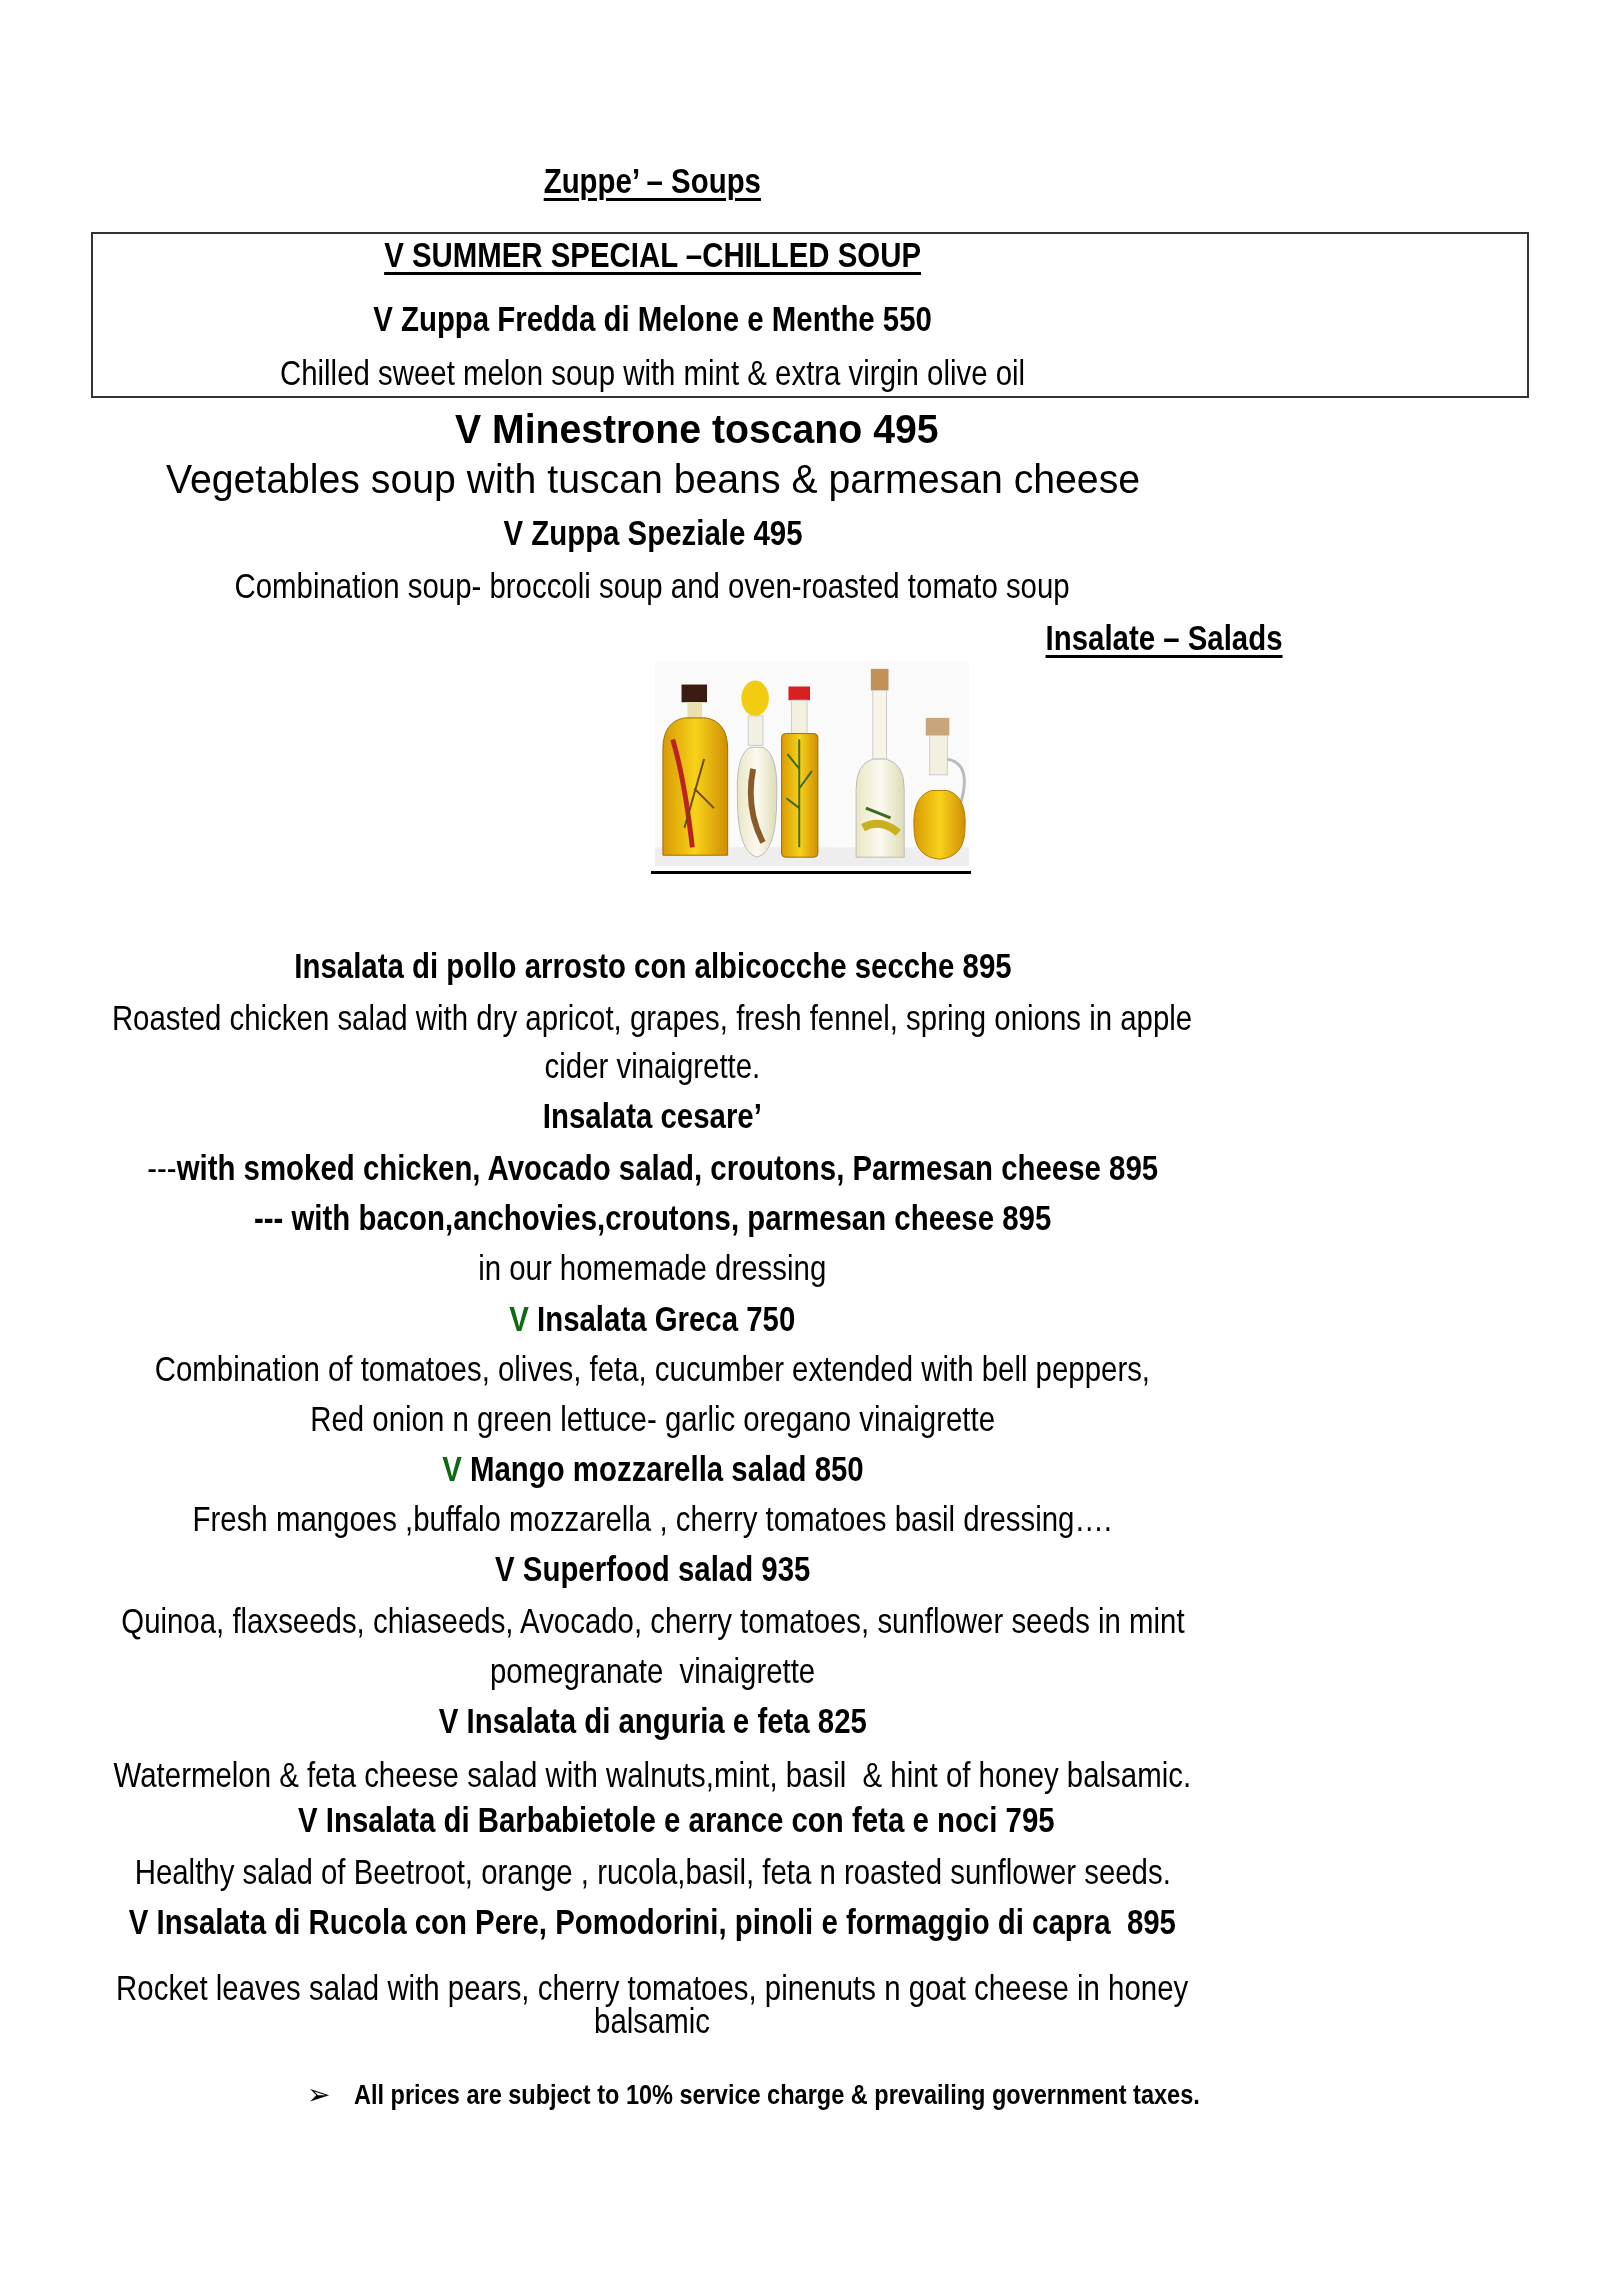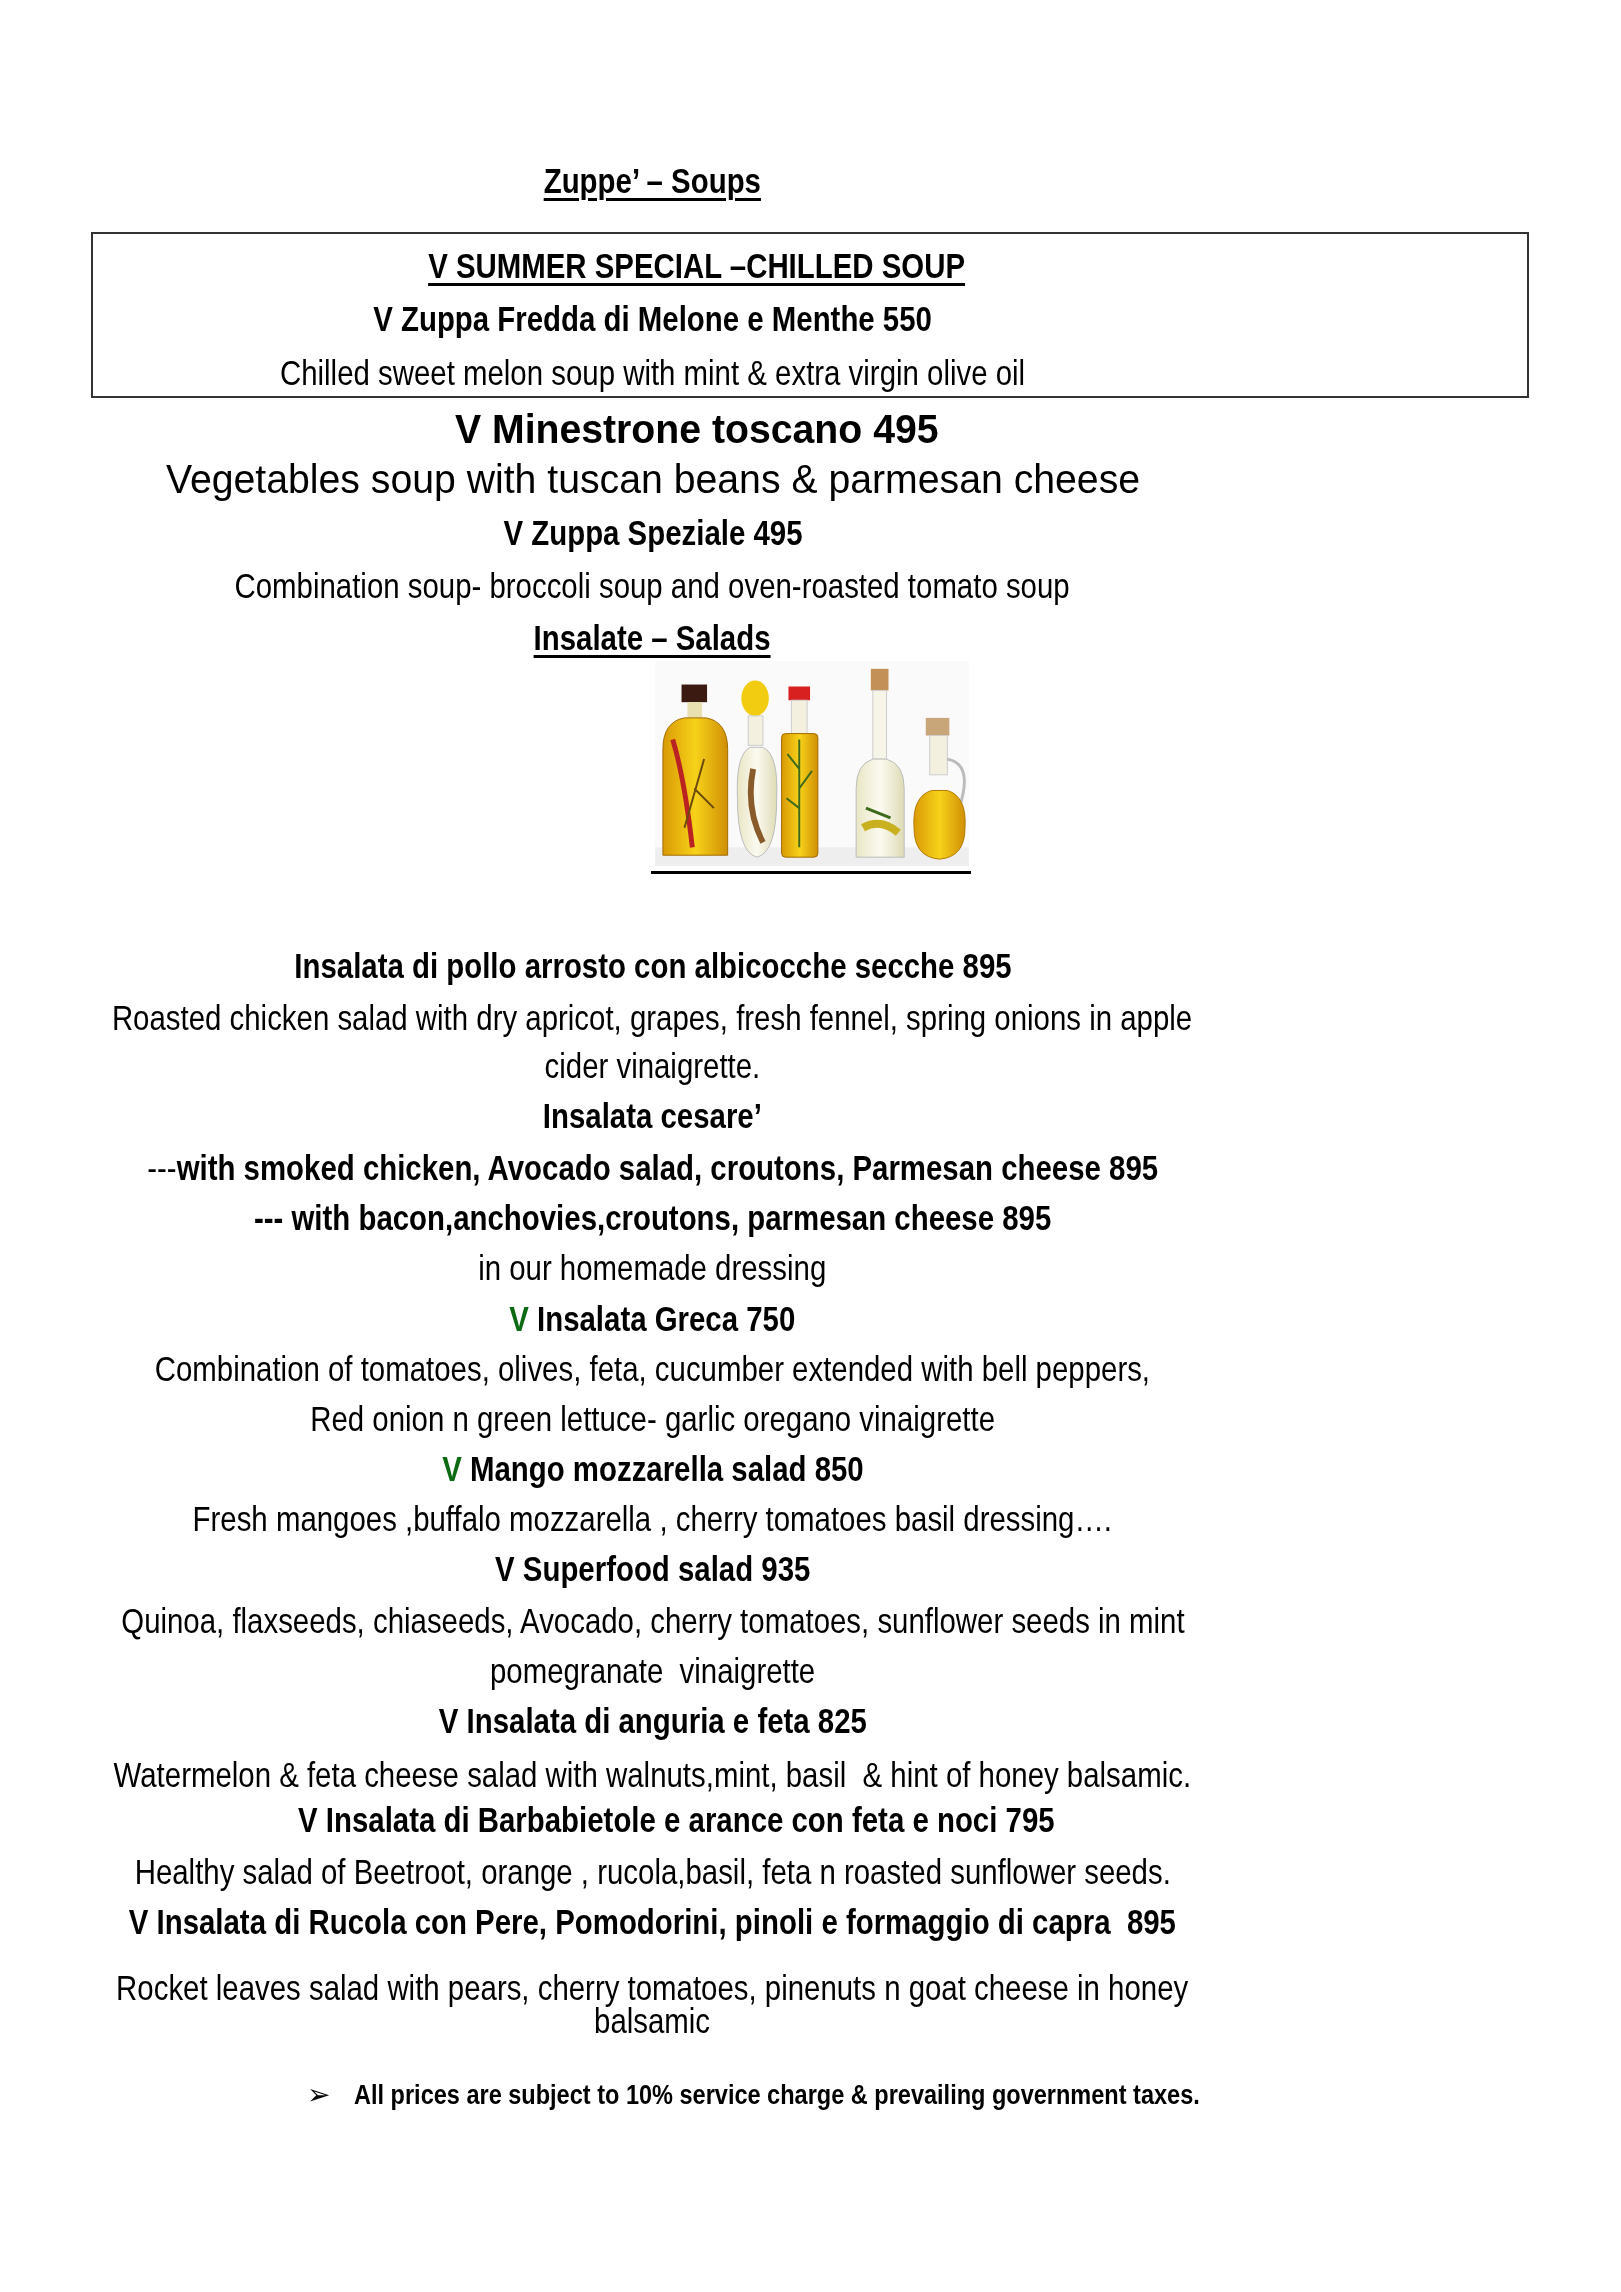--- a/index.html
+++ b/index.html
@@ -22,21 +22,21 @@
   .note .ntext { display:inline-block; transform:scaleX(0.84); transform-origin:left center; }
 </style>
 </head>
 <body>
 
 <div class="line cal b" style="top:163px;">
   <span class="inner u">Zuppe’ – Soups</span>
 </div>
 
 <div id="special-box"></div>
-<div class="line cal b" style="top:248px;margin-left:44px;">
+<div class="line cal b" style="top:237px;">
   <span class="inner u">V SUMMER SPECIAL –CHILLED SOUP</span>
 </div>
 <div class="line cal b" style="top:301px;">
   <span class="inner">V Zuppa Fredda di Melone e Menthe 550</span>
 </div>
 <div class="line cal" style="top:355px;">
   <span class="inner">Chilled sweet melon soup with mint &amp; extra virgin olive oil</span>
 </div>
 
 <div class="line arial-b" style="top:409px;">
@@ -46,21 +46,21 @@
   <span class="inner" style="transform:scaleX(0.98);">Vegetables soup with tuscan beans &amp; parmesan cheese</span>
 </div>
 
 <div class="line cal b" style="top:515px;">
   <span class="inner">V Zuppa Speziale 495</span>
 </div>
 <div class="line cal" style="top:568px;">
   <span class="inner">Combination soup- broccoli soup and oven-roasted tomato soup</span>
 </div>
 
-<div class="line cal b" style="top:620px;">
+<div class="line cal b" style="top:620px;text-align:right;">
   <span class="inner u">Insalate – Salads</span>
 </div>
 
 <div id="bottles">
   <svg width="314" height="205" viewBox="0 0 320 209">
     <defs>
       <linearGradient id="oil" x1="0" y1="0" x2="1" y2="0">
         <stop offset="0" stop-color="#d99a05"></stop>
           <stop offset="0.5" stop-color="#f7d21a"></stop>
           <stop offset="1" stop-color="#d08f05"></stop>

